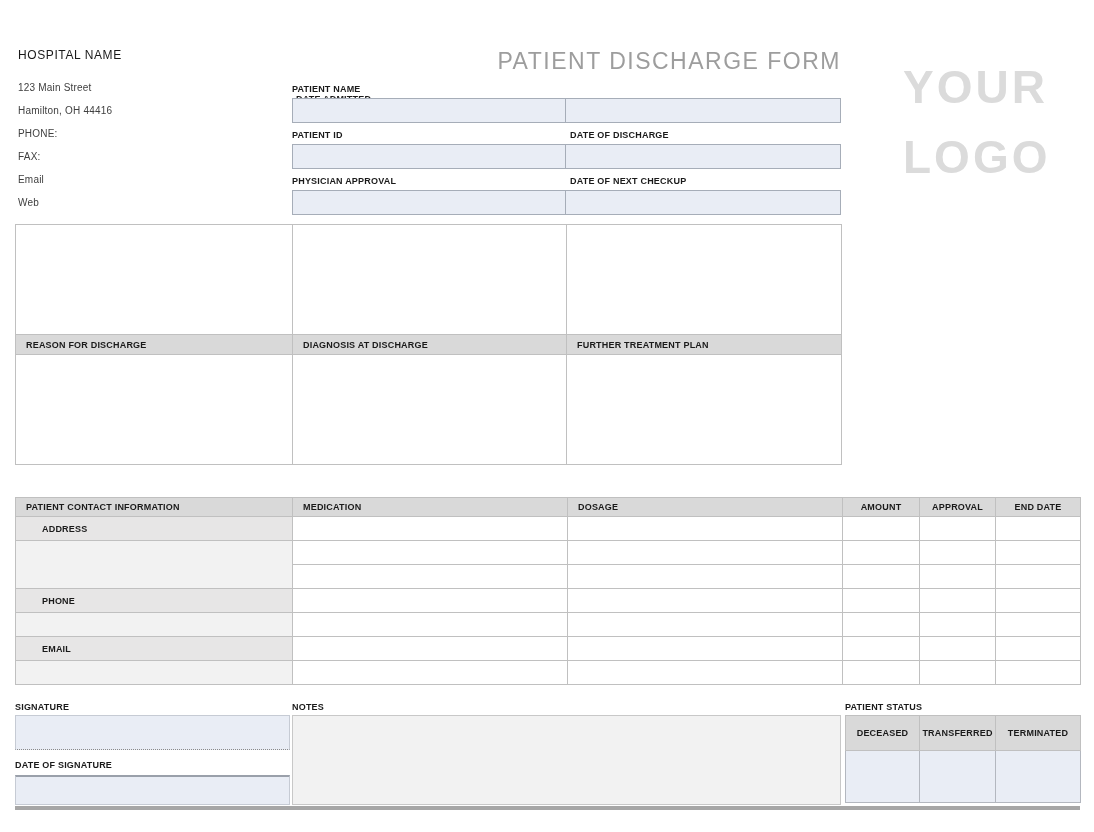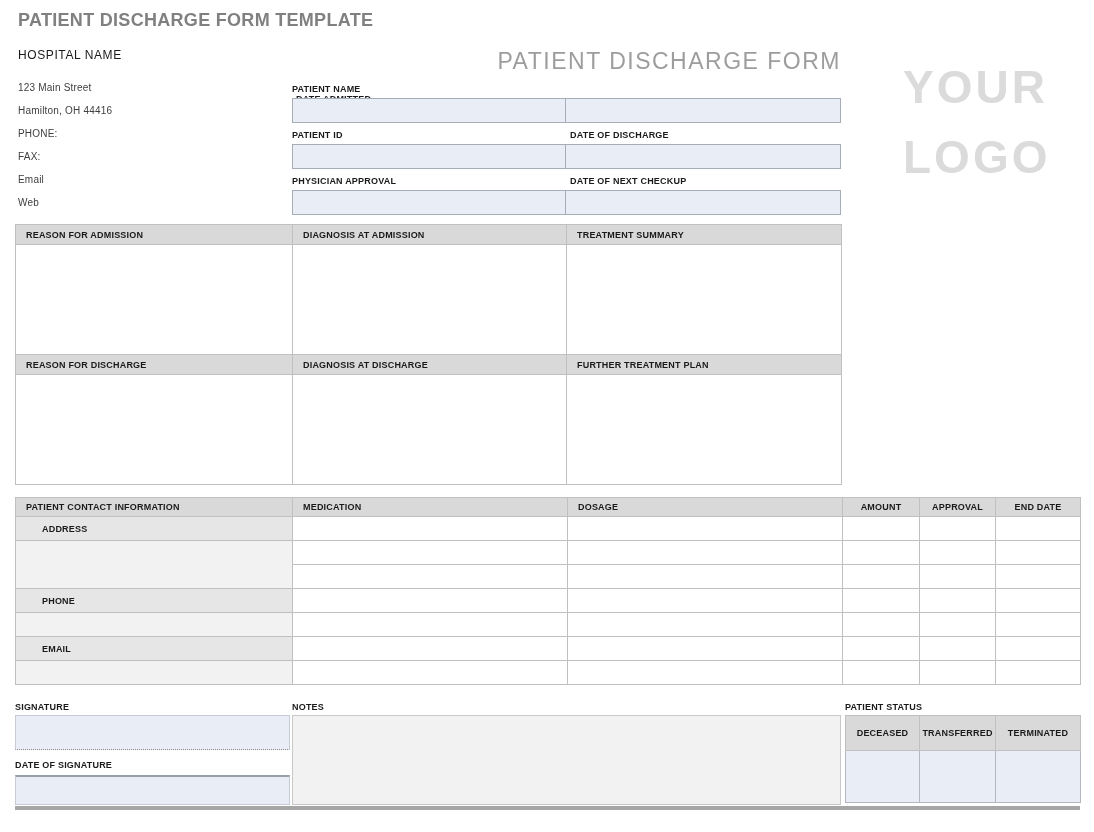--- a/index.html
+++ b/index.html
@@ -50,21 +50,20 @@
   .status-table th { height:35px; text-align:center; padding:0; }
   .status-table td { height:52px; background:#e9edf5; border-color:#b3b7bf; }
 
   .bottom-bar { position:absolute; left:15px; top:806px; width:1065px; height:4px; background:#a6a6a6; }
 </style>
 </head>
 <body>
 
 <div id="page">
 
-  <div class="doc-title">PATIENT DISCHARGE FORM TEMPLATE</div>
   <div class="hospital-name">HOSPITAL NAME</div>
   <div class="info-line" style="top:82px;">123 Main Street</div>
   <div class="info-line" style="top:105px;">Hamilton, OH 44416</div>
   <div class="info-line" style="top:128px;">PHONE:</div>
   <div class="info-line" style="top:151px;">FAX:</div>
   <div class="info-line" style="top:174px;">Email</div>
   <div class="info-line" style="top:197px;">Web</div>
 
   <div class="form-title">PATIENT DISCHARGE FORM</div>
 
@@ -100,25 +99,20 @@
     <div class="icell2"></div>
   </div>
 
   <table class="admission-table">
     <colgroup>
         <col style="width:277px">
         <col style="width:274px">
         <col style="width:275px">
       </colgroup>
     <tbody>
-        <tr>
-      <th>REASON FOR ADMISSION</th>
-      <th>DIAGNOSIS AT ADMISSION</th>
-      <th>TREATMENT SUMMARY</th>
-    </tr>
     <tr>
       <td></td>
       <td></td>
       <td></td>
     </tr>
     <tr>
       <th>REASON FOR DISCHARGE</th>
       <th>DIAGNOSIS AT DISCHARGE</th>
       <th>FURTHER TREATMENT PLAN</th>
     </tr>

